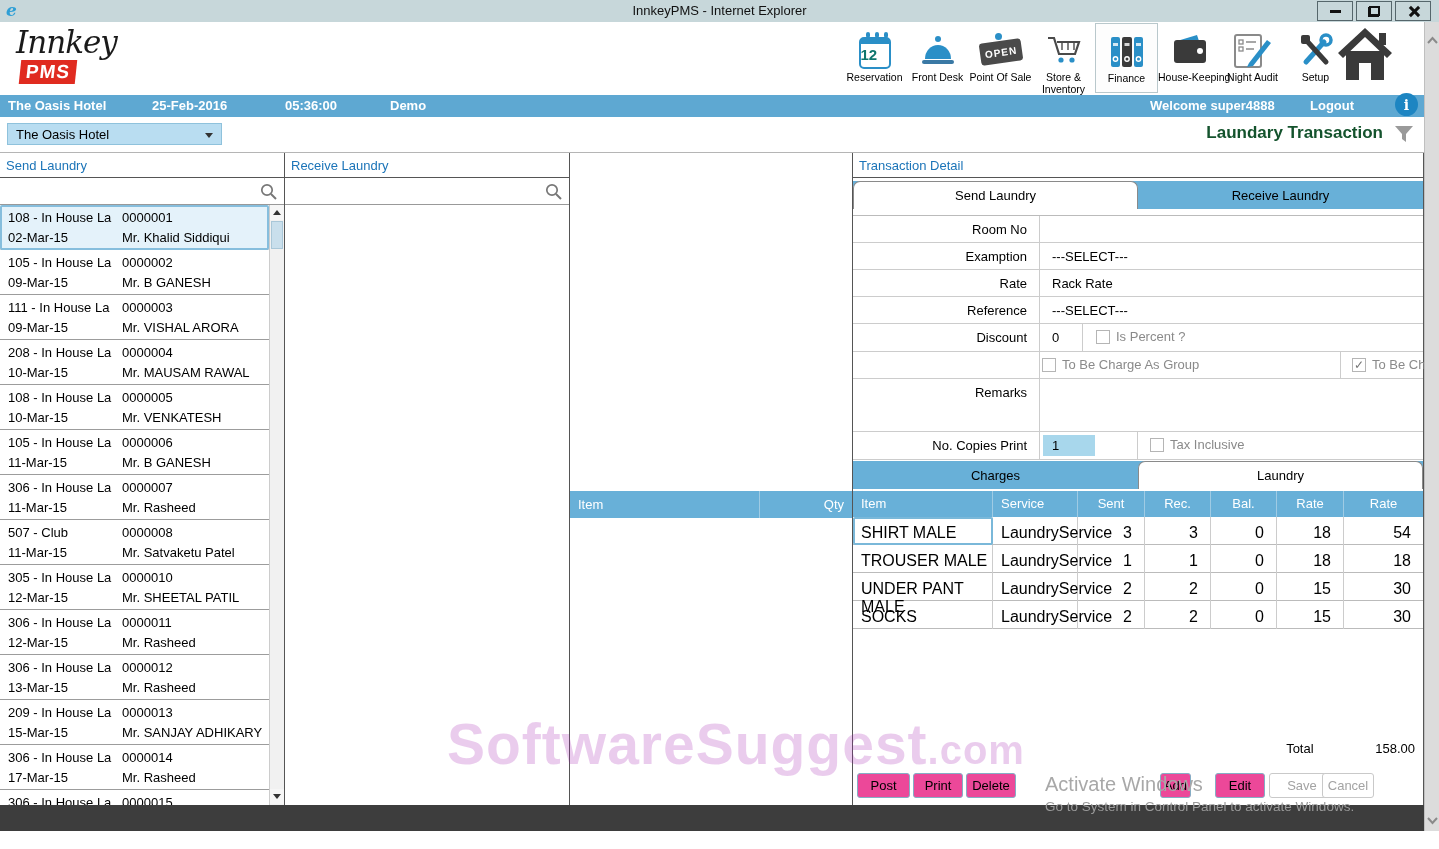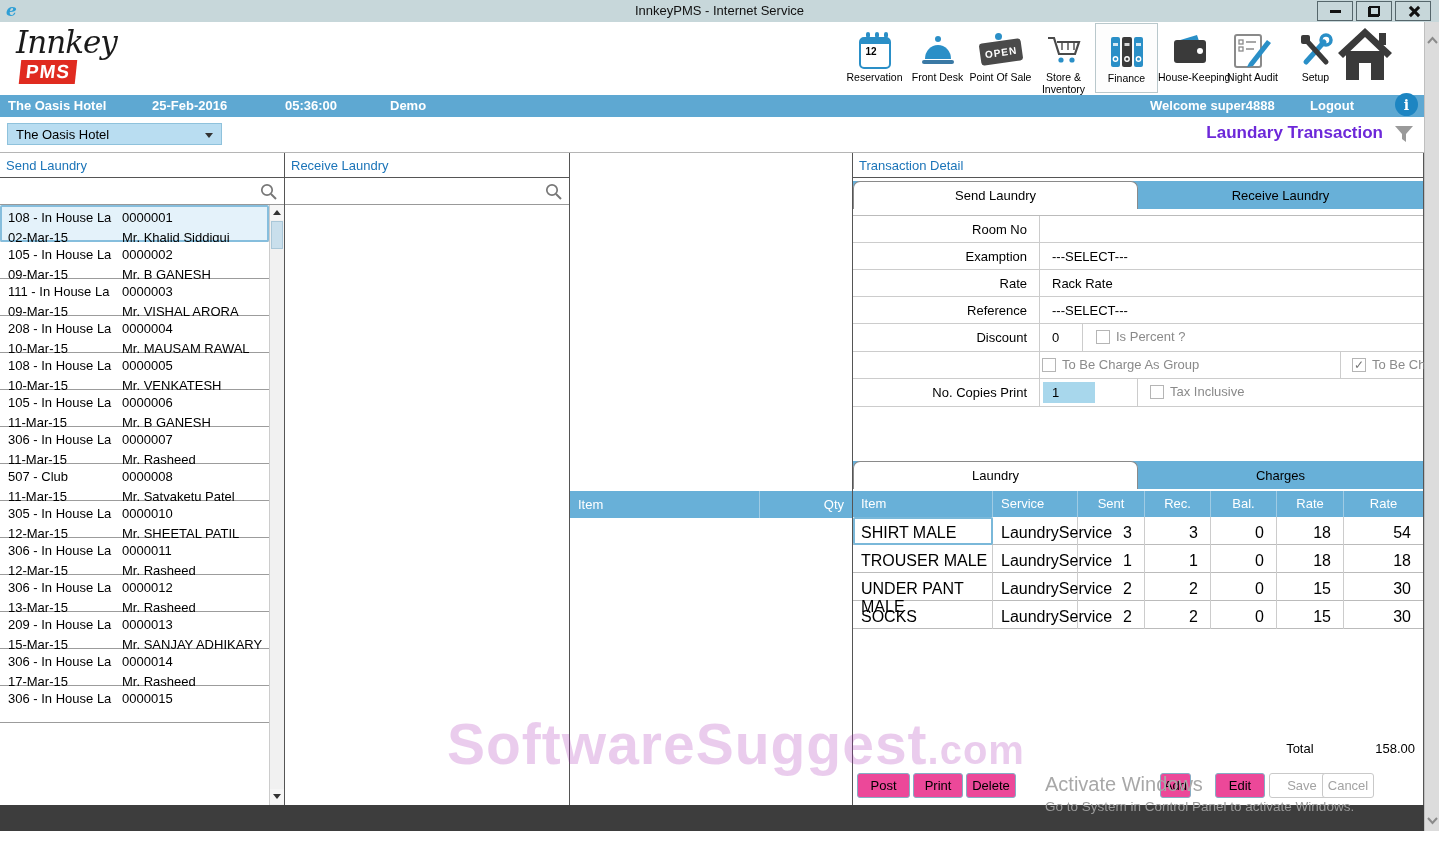--- a/index.html
+++ b/index.html
@@ -29,53 +29,53 @@
   .toolbar{position:absolute;left:843px;top:1px;display:flex;height:70px;}
   .tool{width:63px;text-align:center;padding-top:4px;box-sizing:border-box;position:relative;cursor:pointer;}
   .tool.active{border:1px solid #b9c8cc;background:#fdfdfd;}
   .tool-icon{height:42px;display:flex;align-items:flex-end;justify-content:center;}
   .tool-label{font-size:10.5px;margin-top:3px;line-height:1.1;white-space:nowrap;}
   .tool-label.wrap{white-space:normal;}
   
   .ico-cal{position:relative;width:32px;height:32px;margin-top:4px;border:2px solid #2a8fc7;border-radius:5px;background:#fff;box-sizing:border-box;}
   .ico-cal .rings{position:absolute;left:5px;top:-7px;width:4px;height:6px;background:#2a8fc7;border-radius:2px;box-shadow:9px 0 0 #2a8fc7,18px 0 0 #2a8fc7;}
   .ico-cal .band{position:absolute;left:0;top:0;width:100%;height:5px;background:#2a8fc7;}
-  .ico-cal .num{position:absolute;left:0;right:0;top:7px;text-align:right;font-size:10px;font-weight:bold;color:#000000;}
+  .ico-cal .num{position:absolute;left:0;right:0;top:7px;text-align:center;font-size:15px;font-weight:bold;color:#0f766e;}
   
   .ico-open{position:relative;width:44px;height:36px;}
   .ico-open .pin{position:absolute;left:16px;top:0;width:7px;height:7px;border-radius:50%;background:#2a8fc7;}
   .ico-open .sign{position:absolute;left:1px;top:8px;width:42px;height:22px;background:#4a4a4a;border-radius:3px;transform:rotate(-8deg);color:#fff;font-weight:bold;font-size:10px;display:flex;align-items:center;justify-content:center;letter-spacing:1px;}
   
 
   
   .bluebar{position:absolute;left:0;top:95px;width:1439px;height:22px;background:#5ea8d2;color:#fff;font-weight:bold;font-size:13px;}
   .bluebar span{position:absolute;top:3px;white-space:nowrap;}
   .info-circle{position:absolute;right:21px;top:93px;width:23px;height:23px;border-radius:50%;background:#1d85c2;color:#fff;font-family:"DejaVu Serif",serif;font-weight:bold;font-size:14px;display:flex;align-items:center;justify-content:center;z-index:10;cursor:pointer;}
 
   
   .subheader{position:absolute;left:0;top:117px;width:1439px;height:35px;background:#fff;}
   .hotel-select{position:absolute;left:7px;top:6px;width:215px;height:22px;background:#b9ddf1;border:1px solid #8fc2dc;box-sizing:border-box;font-size:13px;padding:3px 8px 0 8px;cursor:pointer;}
   .hotel-select .caret{position:absolute;right:8px;top:9px;width:0;height:0;border-left:4px solid transparent;border-right:4px solid transparent;border-top:5px solid #333;}
-  .page-title{position:absolute;right:56px;top:6px;font-size:17px;font-weight:bold;color:#6d28d9;}
+  .page-title{position:absolute;right:56px;top:6px;font-size:17px;font-weight:bold;color:#14532d;}
   .filter-btn{position:absolute;right:25px;top:8px;cursor:pointer;}
 
   
   .main{position:absolute;left:0;top:152px;width:1424px;height:653px;border-top:1px solid #b5b5b5;box-sizing:border-box;background:#fff;}
   .panel{position:absolute;top:0;height:653px;box-sizing:border-box;}
   .panel-send{left:0;width:285px;border-right:1px solid #555;}
   .panel-receive{left:285px;width:285px;border-right:1px solid #555;}
   .panel-pending{left:570px;width:283px;border-right:1px solid #555;}
   .panel-detail{left:853px;width:571px;border-right:1px solid #555;}
   .p-header{height:25px;box-sizing:border-box;padding:5px 0 0 6px;font-size:13px;color:#1b74b8;border-bottom:1px solid #555;}
   .search-row{position:relative;height:27px;border-bottom:1px solid #999;box-sizing:border-box;background:#fff;cursor:text;}
   .search-row svg{position:absolute;right:7px;top:5px;}
 
   
   .send-list{position:absolute;left:0;top:52px;right:15px;bottom:0;overflow:hidden;}
-  .send-row{position:relative;height:37px;box-sizing:border-box;border-bottom:1px solid #9c9c9c;font-size:13px;background:#fff;cursor:pointer;}
+  .send-row{position:relative;height:45px;box-sizing:border-box;border-bottom:1px solid #9c9c9c;font-size:13px;background:#fff;cursor:pointer;}
   .send-row.sel{background:#e4f2fa;outline:2px solid #86bedd;outline-offset:-2px;border-radius:2px;}
   .send-row .room{position:absolute;left:8px;top:5px;}
   .send-row .bill{position:absolute;left:122px;top:5px;}
   .send-row .date{position:absolute;left:8px;top:25px;}
   .send-row .guest{position:absolute;left:122px;top:25px;}
   .list-scroll{position:absolute;right:0;top:52px;bottom:0;width:15px;background:#f1f1f1;border-left:1px solid #ccc;box-sizing:border-box;}
   .arrow-box{position:absolute;left:0;width:14px;height:15px;background:#f6f6f6;display:flex;align-items:center;justify-content:center;cursor:pointer;}
   .tri-up{width:0;height:0;border-left:4px solid transparent;border-right:4px solid transparent;border-bottom:5px solid #333;}
   .tri-down{width:0;height:0;border-left:4px solid transparent;border-right:4px solid transparent;border-top:5px solid #333;}
   .thumb{position:absolute;left:1px;top:16px;width:12px;height:28px;background:#c9dfec;border:1px solid #a9c7d8;box-sizing:border-box;cursor:grab;}
@@ -136,21 +136,21 @@
   .zoom-globe{width:12px;height:12px;border-radius:50%;background:#1f86c4;box-shadow:inset 0 0 0 1.5px #6db9e2;}
   .zoom-caret{width:0;height:0;border-left:4px solid transparent;border-right:4px solid transparent;border-top:5px solid #444;}
 </style>
 </head>
 <body>
 
 <div class="window">
 
   <div class="titlebar">
     <span class="ie-icon">e</span>
-    <div class="win-title">InnkeyPMS - Internet Service</div>
+    <div class="win-title">InnkeyPMS - Internet Explorer</div>
     <div class="win-controls">
       <div class="win-btn">
           <span class="glyph-min"></span>
         </div>
       <div class="win-btn">
           <span class="glyph-restore">
             <span class="b1"></span>
             <span class="b2"></span>
           </span>
         </div>
@@ -472,36 +472,40 @@
               <span class="box"></span>
               <span>To Be Charge As Group</span>
             </span>
             <span class="vdiv" style="left:300px"></span>
             <span class="cb" style="left:312px;top:5px">
               <span class="box">✓</span>
               <span>To Be Charge As Separate</span>
             </span>
           </div>
         </div>
+        <div class="f-row h53">
+          <div class="f-label">Remarks</div>
+          <div class="f-value"></div>
+        </div>
         <div class="f-row h28">
           <div class="f-label">No. Copies Print</div>
           <div class="f-value" style="padding-left:0">
             <span class="inp-copies">1</span>
             <span class="vdiv" style="left:97px"></span>
             <span class="cb" style="left:110px;top:5px">
               <span class="box"></span>
               <span>Tax Inclusive</span>
             </span>
           </div>
         </div>
       </div>
 
       <div class="d-tabs tabs-sub">
+        <div class="d-tab">Charges</div>
         <div class="d-tab on">Laundry</div>
-        <div class="d-tab">Charges</div>
       </div>
 
       <div class="t-head">
         <div class="th w-item">Item</div>
         <div class="th w-serv">Service</div>
         <div class="th w-sent cnum">Sent</div>
         <div class="th w-rec cnum">Rec.</div>
         <div class="th w-bal cnum">Bal.</div>
         <div class="th w-rate cnum">Rate</div>
         <div class="th w-val cnum">Rate</div>

